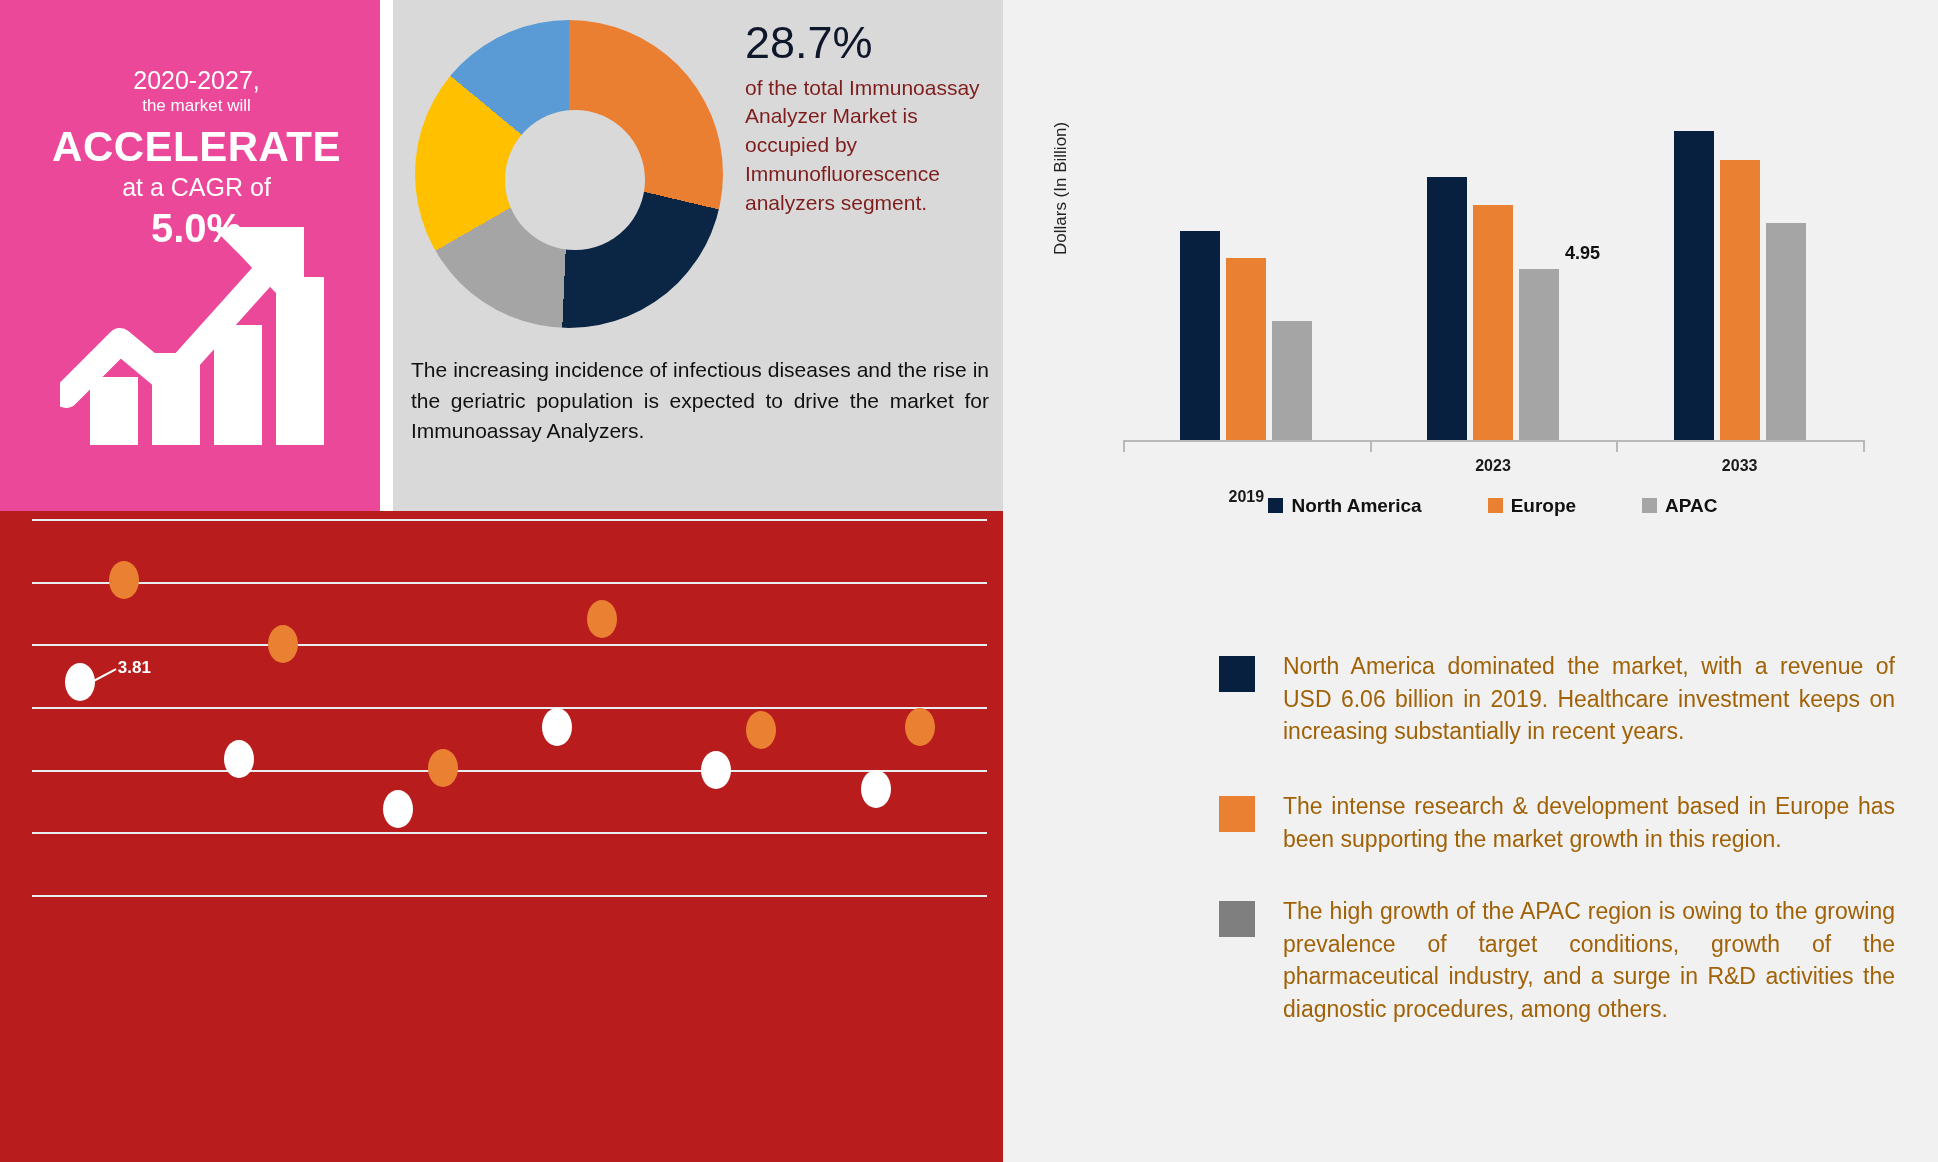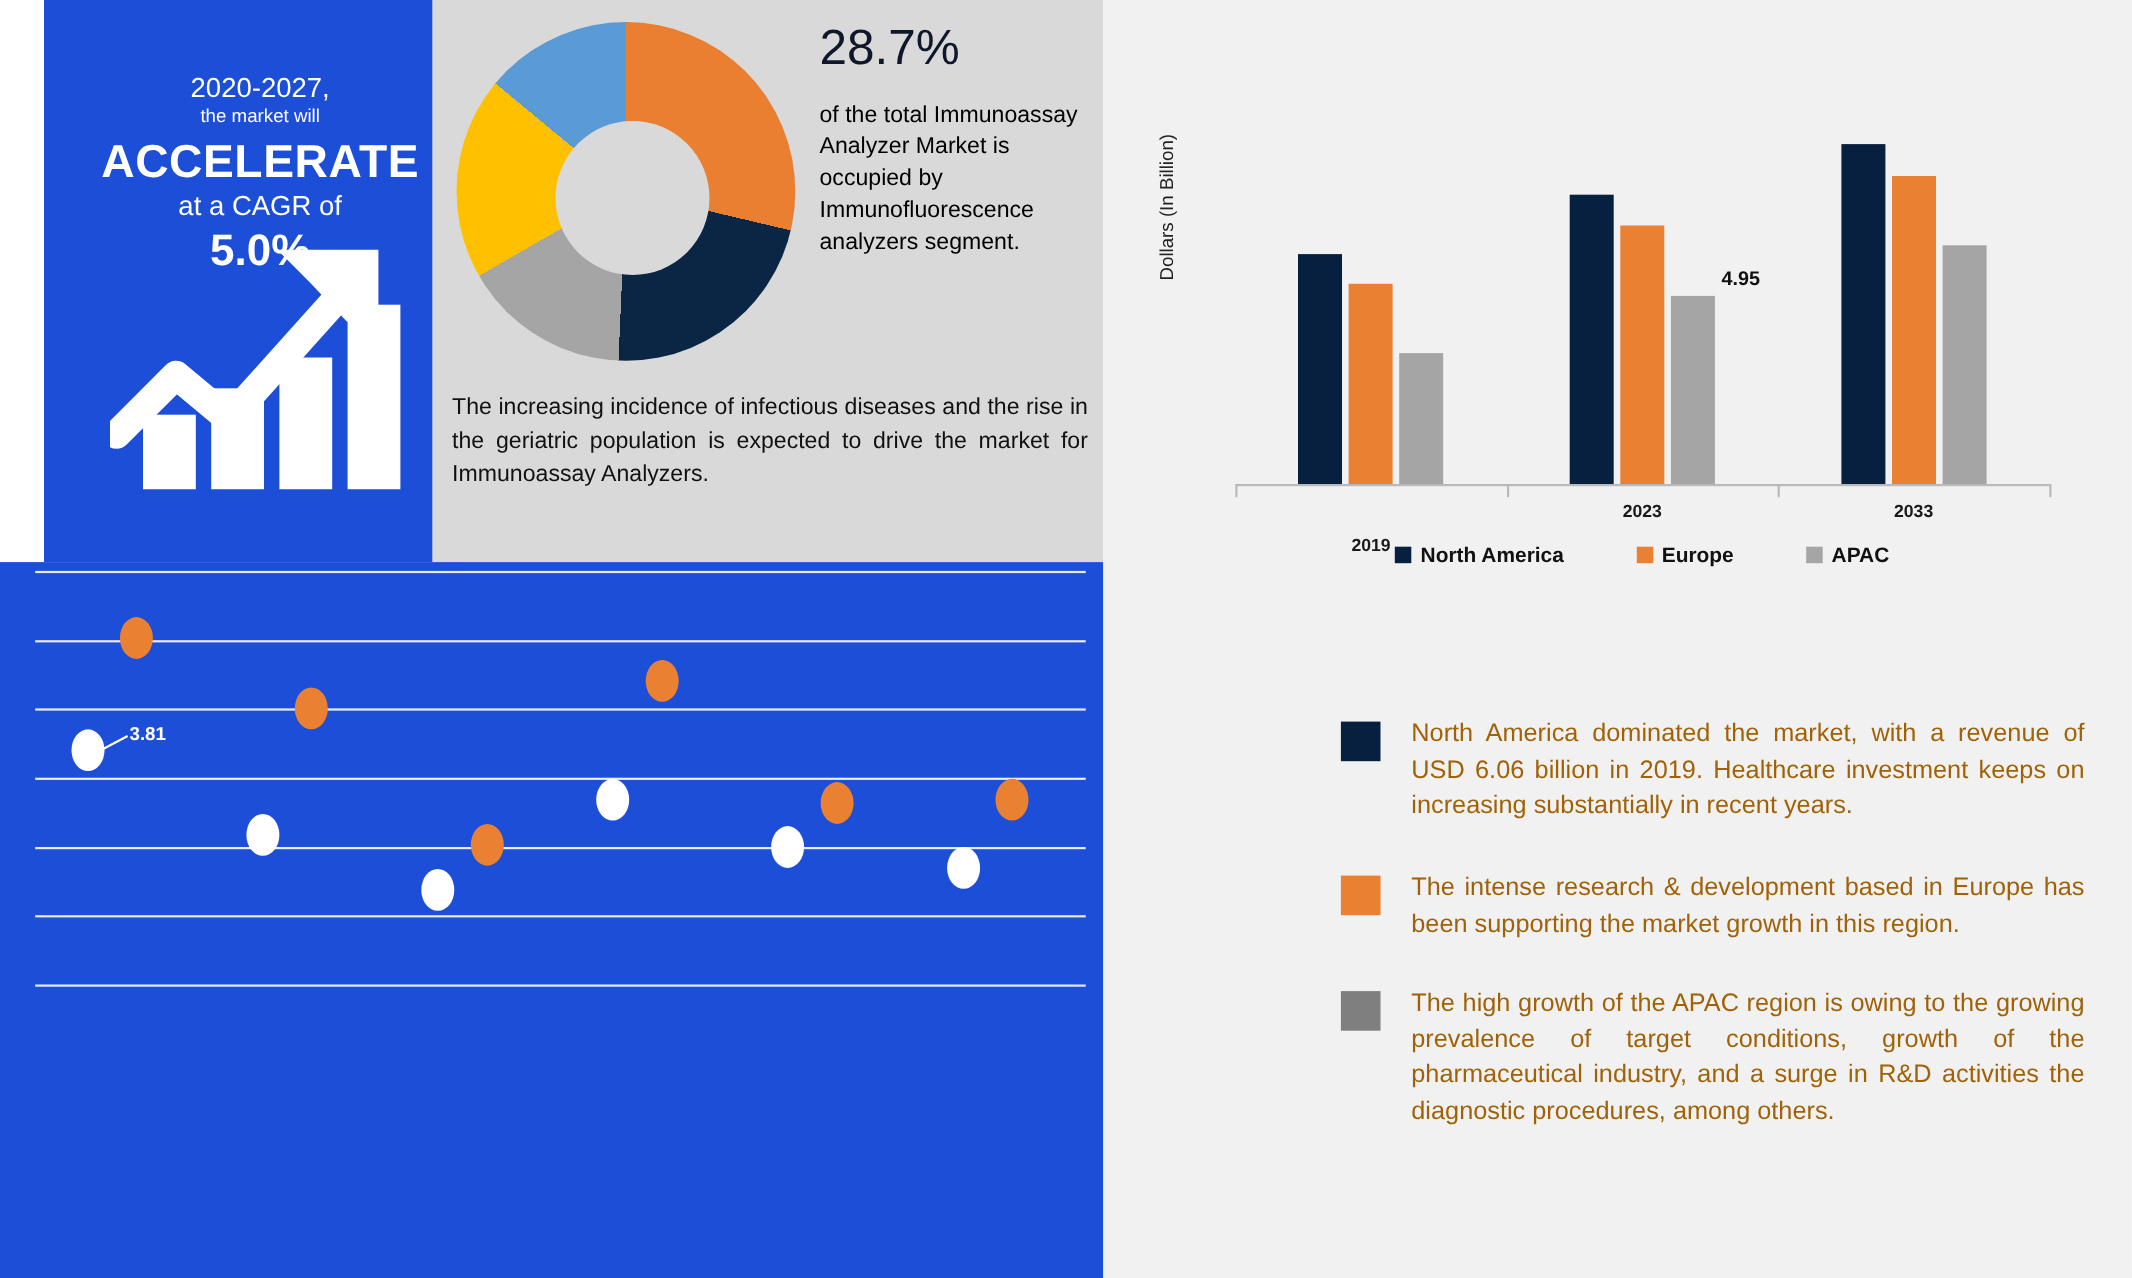--- a/index.html
+++ b/index.html
@@ -7,21 +7,21 @@
   body {
     font-family:"Liberation Sans", sans-serif;
     background:#ffffff;
     overflow:hidden;
   }
   .page { position:relative; width:1938px; height:1162px; }
 
   
   .panel-accelerate{
     position:absolute; left:0; top:0; width:380px; height:511px;
-    background:#1d4ed8; color:#fff; overflow:hidden;margin-left:40px;
+    background:#ec4899; color:#fff; overflow:hidden;
   }
   .acc-text{ position:absolute; left:0; top:66px; width:393px; text-align:center; line-height:1.18; }
   .acc-l1{ font-size:25px; font-weight:400; }
   .acc-l2{ font-size:17px; font-weight:400; }
   .acc-big{ font-size:42px; font-weight:700; letter-spacing:.5px; margin:6px 0 2px; }
   .acc-l4{ font-size:25px; font-weight:400; }
   .acc-pct{ font-size:40px; font-weight:700; margin-top:2px; }
   .acc-graphic{ position:absolute; left:60px; top:205px; width:290px; height:240px; }
 
   
@@ -30,30 +30,30 @@
     background:#d9d9d9;
   }
   .donut-wrap{ position:absolute; left:22px; top:20px; width:320px; height:320px; }
   .donut{ width:308px; height:308px; border-radius:50%; }
   .donut-hole{
     position:absolute; left:50%; top:50%; transform:translate(-50%,-50%);
     width:140px; height:140px; border-radius:50%; background:#d9d9d9;
   }
   .stat-block{ position:absolute; left:352px; top:18px; width:240px; }
   .stat-pct{ font-size:45px; color:#0f172a; font-weight:400; line-height:1.1; }
-  .stat-desc{ font-size:21px; color:#000000; line-height:1.38; margin-top:23px; }
+  .stat-desc{ font-size:21px; color:#7f1d1d; line-height:1.38; margin-top:6px; }
   .grey-para{
     position:absolute; left:18px; top:355px; width:578px;
     font-size:21px; color:#111; line-height:1.46; text-align:justify;
   }
 
   
   .panel-navy{
     position:absolute; left:0; top:511px; width:1003px; height:651px;
-    background:#1d4ed8; color:#fff;
+    background:#b91c1c; color:#fff;
   }
   .dot-chart{ position:absolute; left:22px; top:0px; width:965px; height:420px; }
   .grid-line{ position:absolute; left:10px; width:955px; height:2px; background:#e8edf2; }
   .dot{ position:absolute; width:30px; height:38px; border-radius:50%; transform:translate(-50%,-50%); }
   .dot.y2019{ background:#ffffff; }
   .dot.y2027{ background:#e98032; }
   .dot-label{
     position:absolute; font-size:17px; font-weight:700; color:#fff;
     transform:translate(0,-50%);
   }

